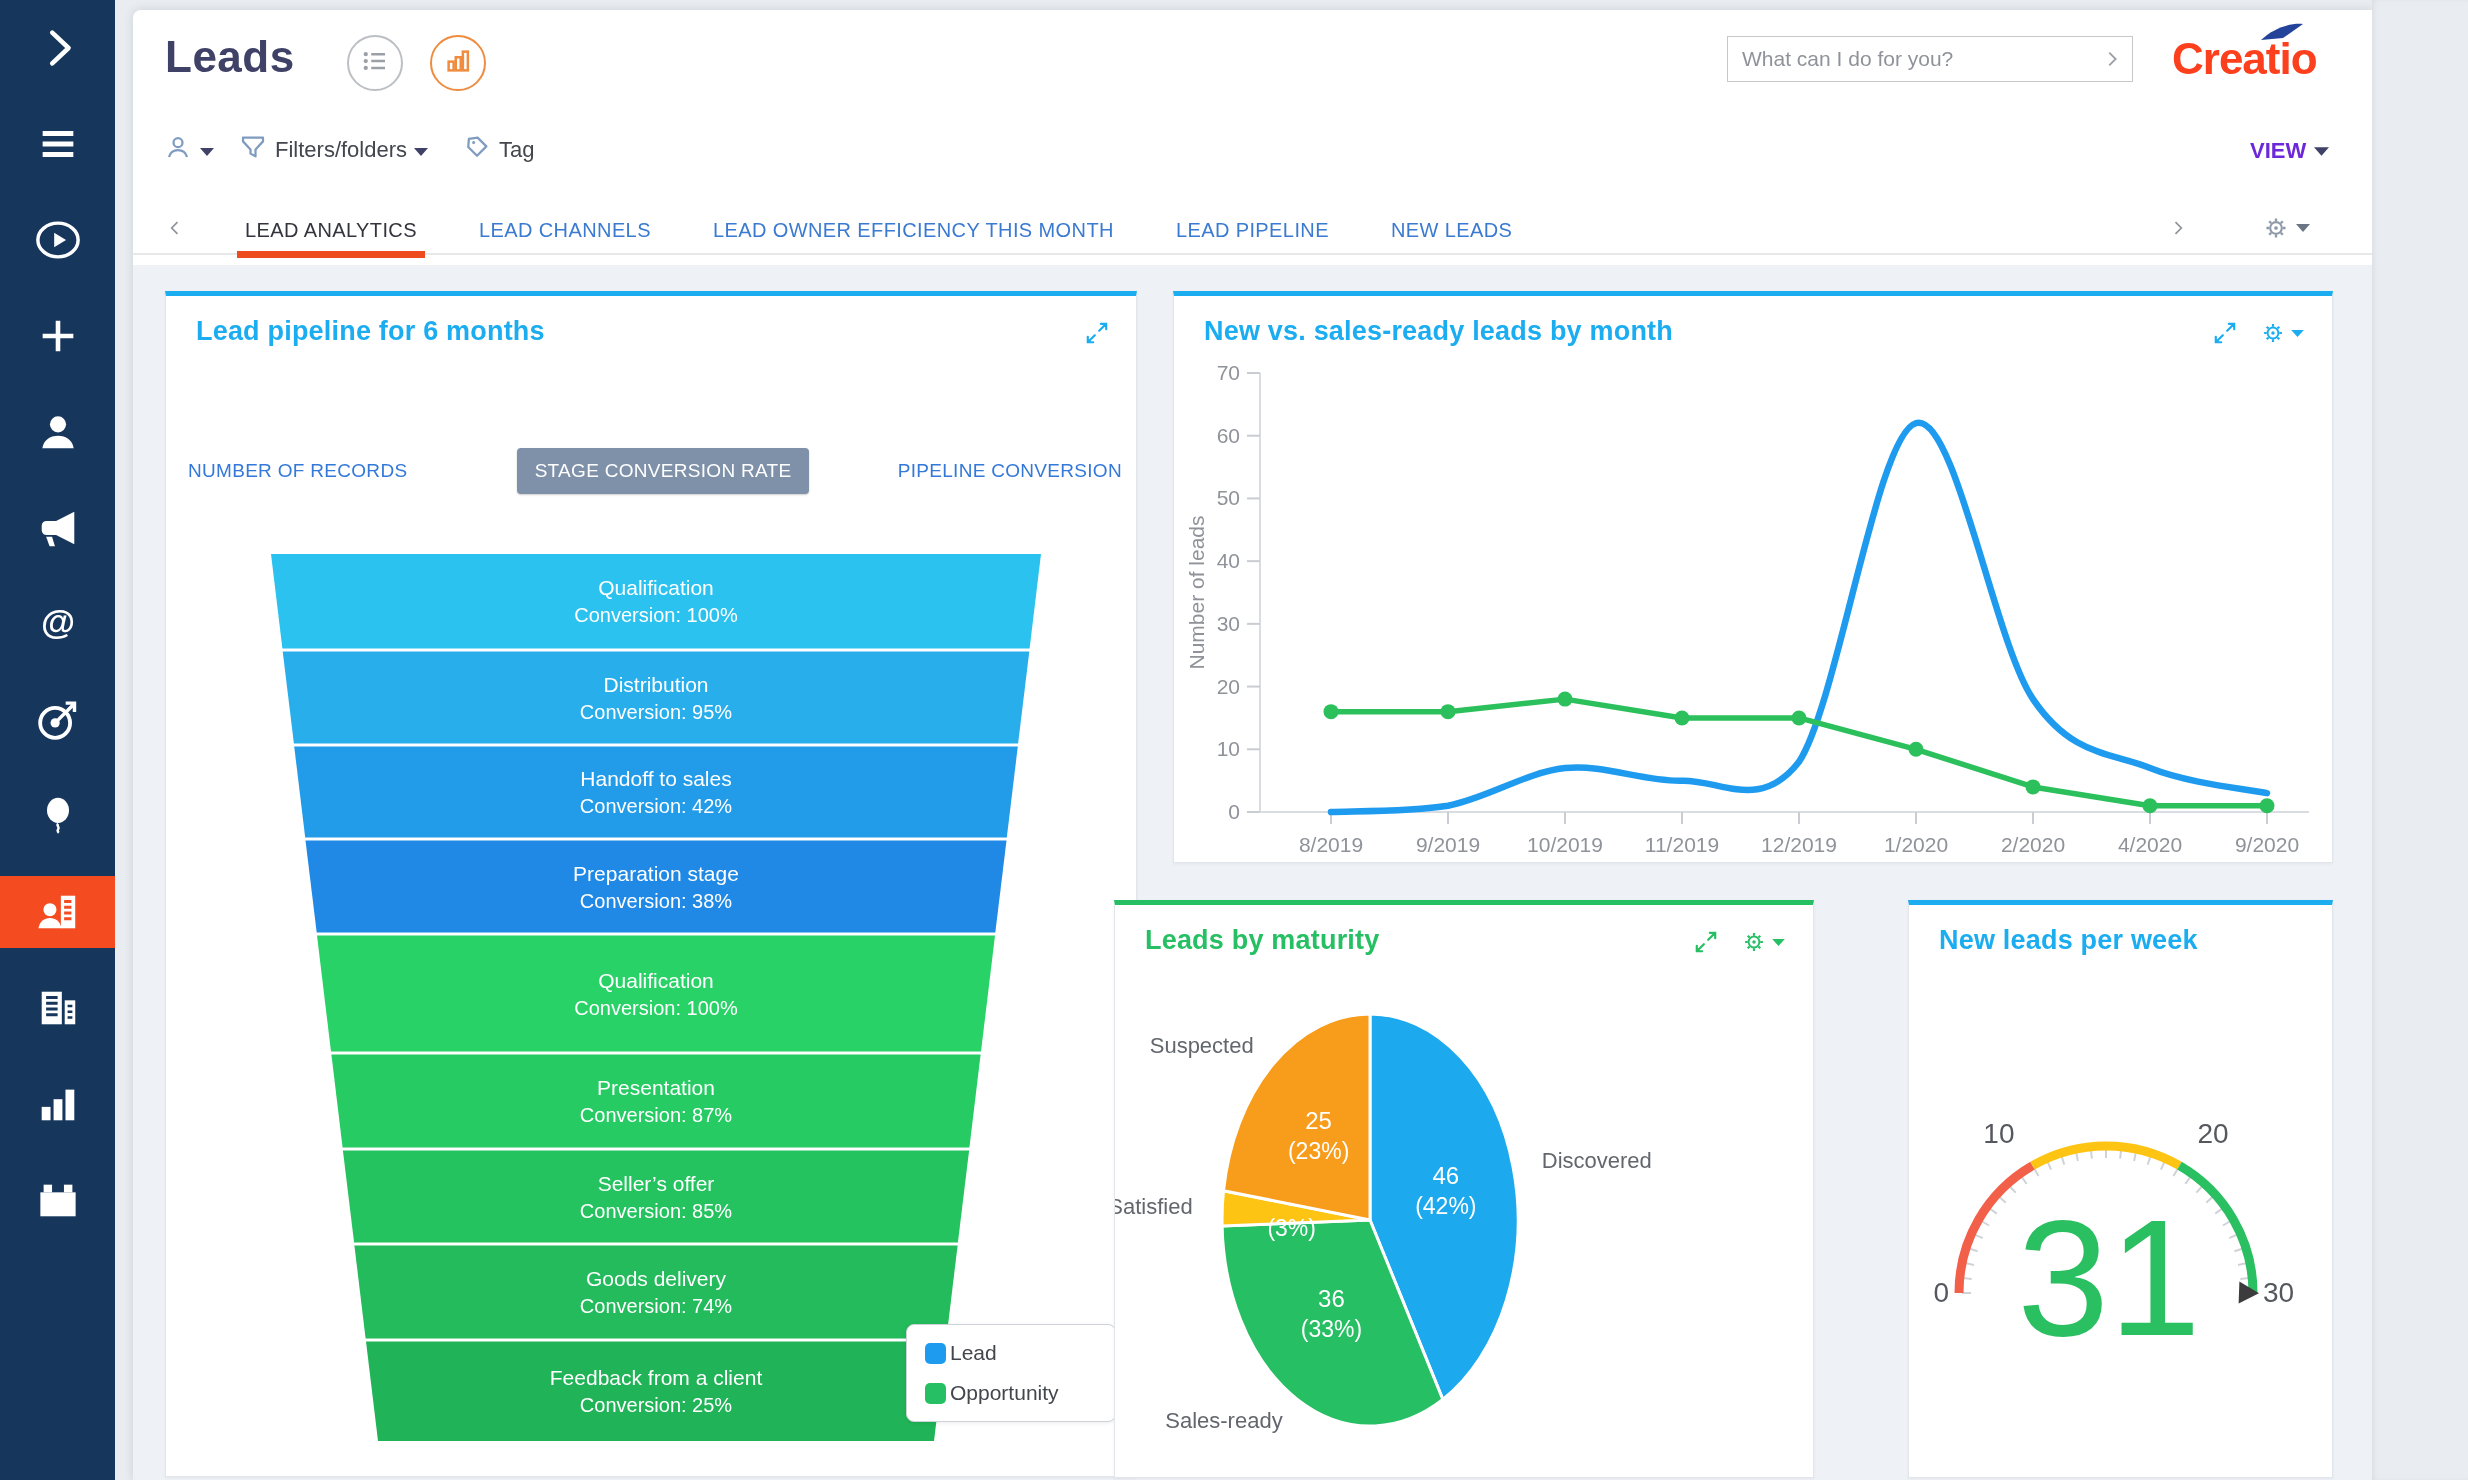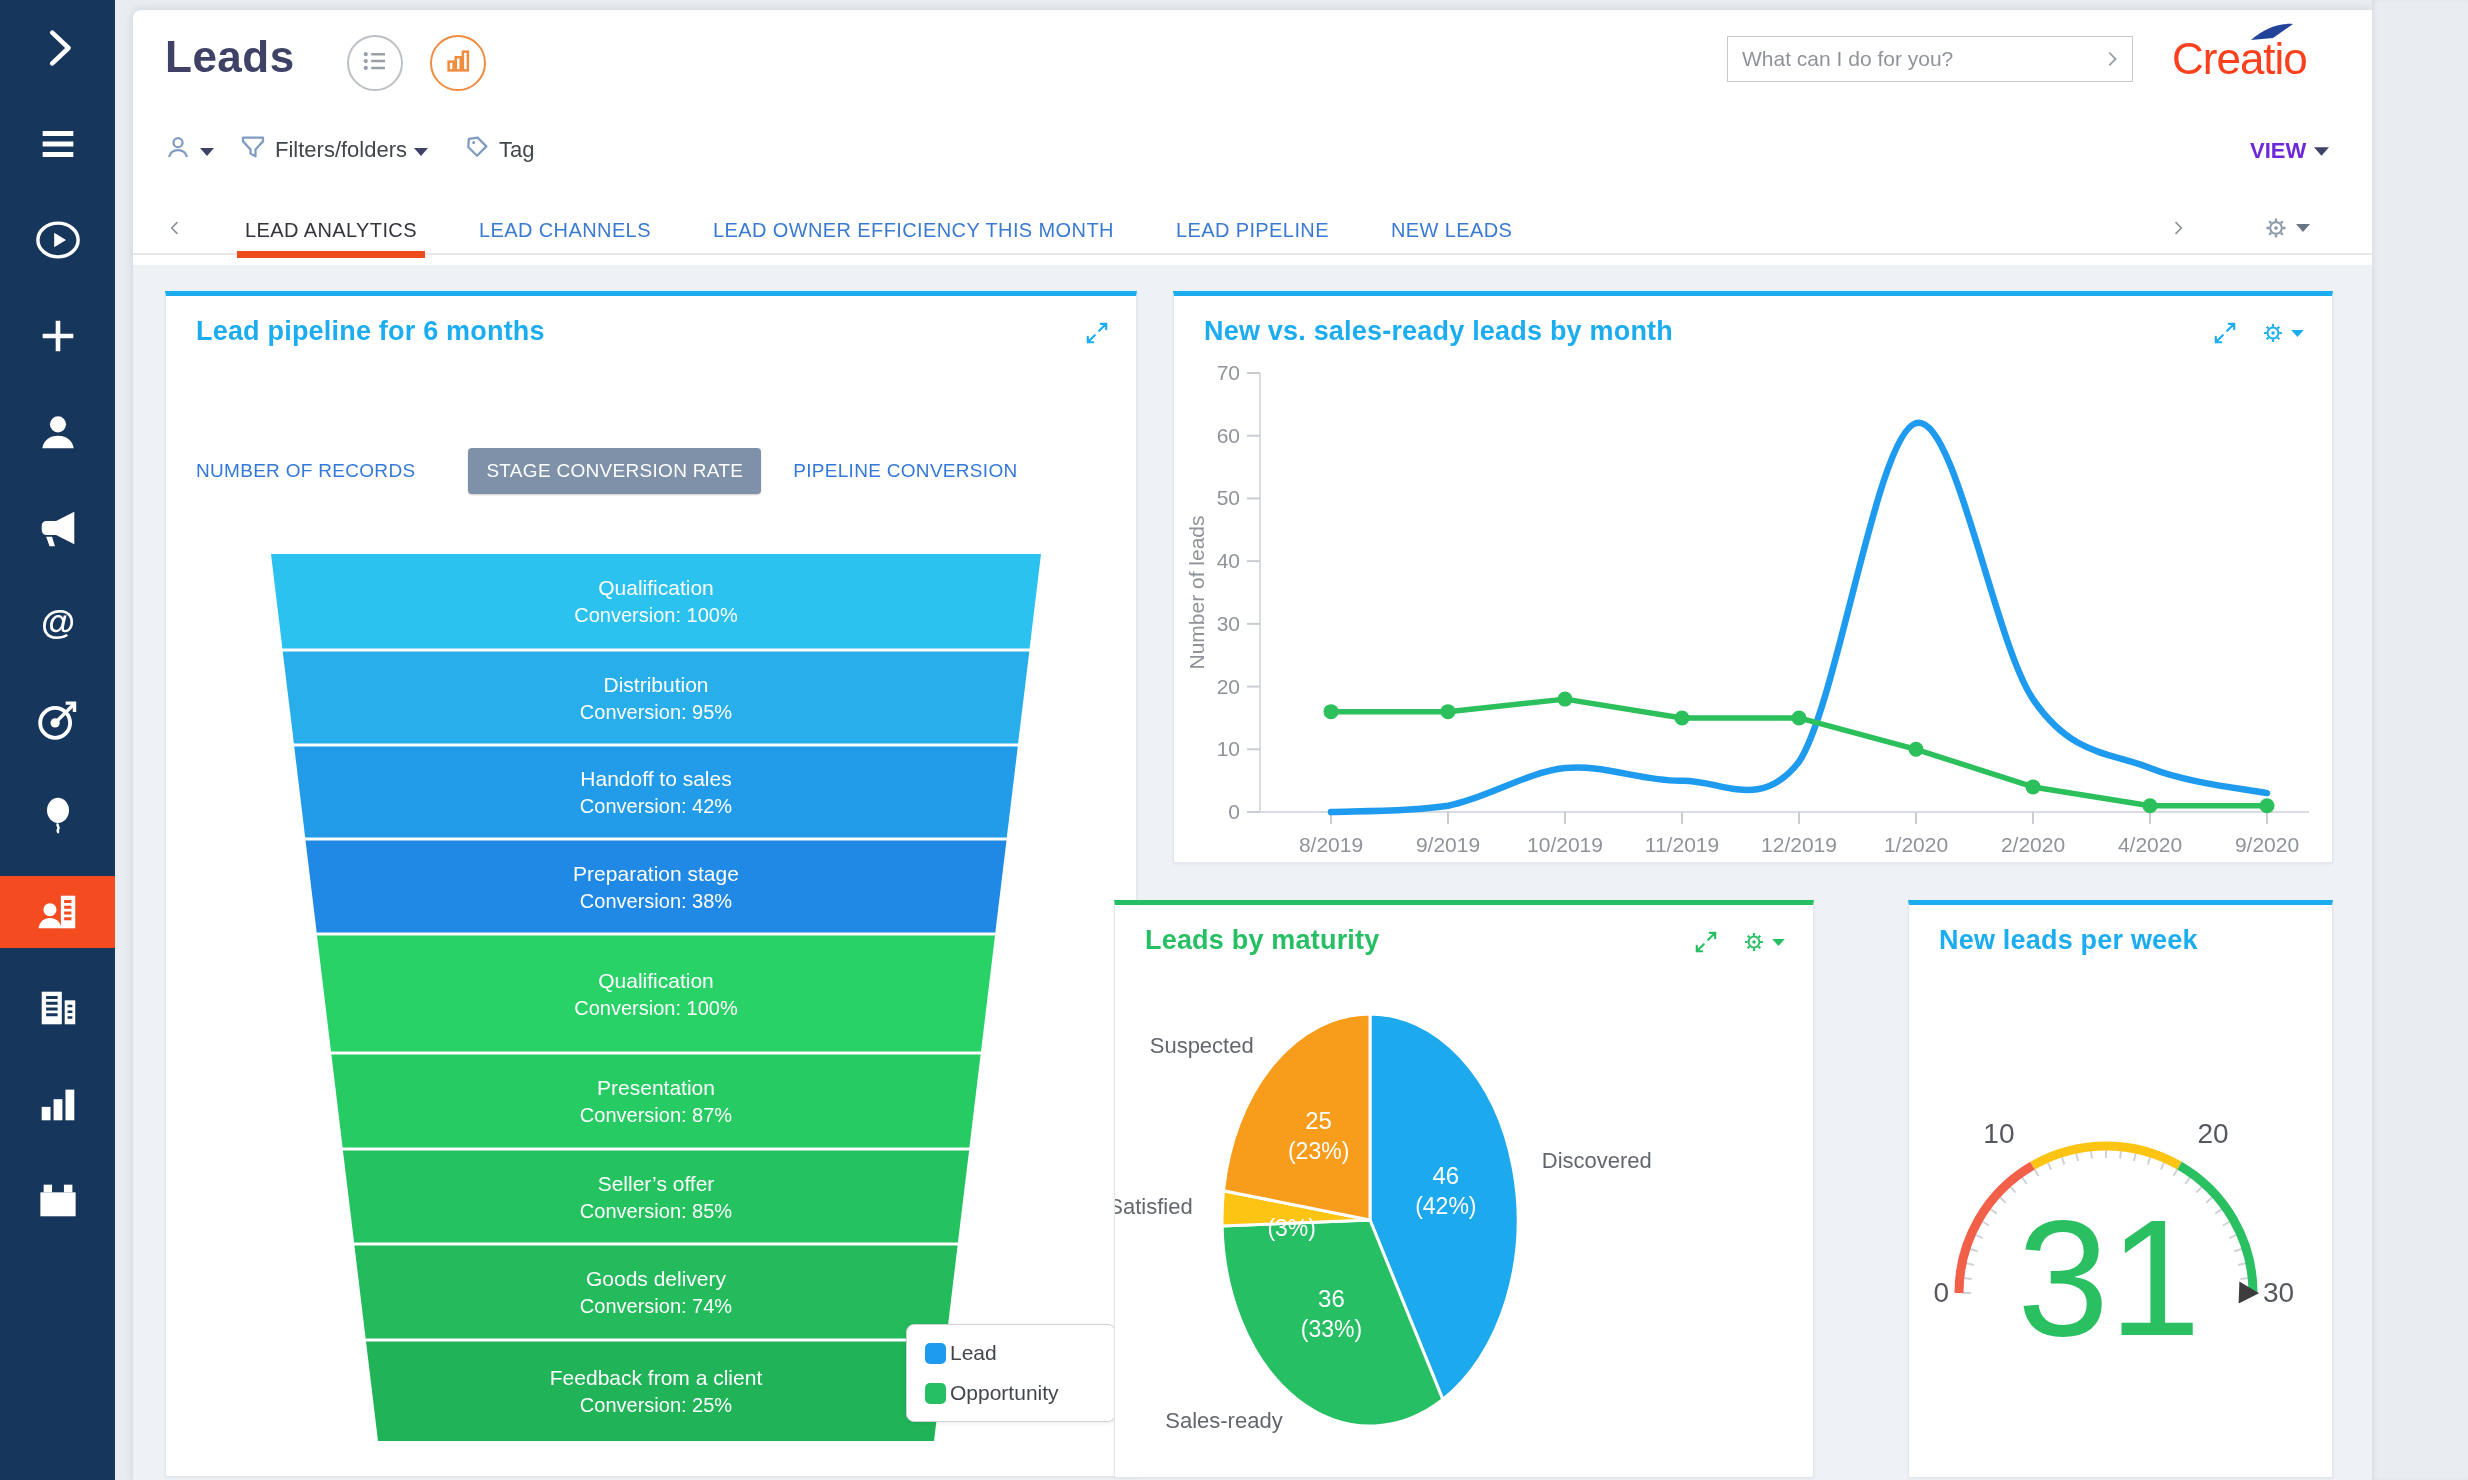--- a/index.html
+++ b/index.html
@@ -29,21 +29,21 @@
   .toggle.chartv { left:430px; border:2px solid #ef8c3f; color:#ef8c3f; }
 
   .searchbox { position:absolute; left:1727px; top:36px; width:406px; height:46px; border:1px solid #c7cacd;
                background:#fff; display:flex; align-items:center; }
   .searchbox input { flex:1; border:none; outline:none; font-size:21px; color:#555; padding:0 14px;
                      font-family:"Liberation Sans",sans-serif; }
   .searchbox input::placeholder { color:#8f9399; }
   .search-go { color:#9aa0a6; width:40px; display:flex; align-items:center; justify-content:center; cursor:pointer; }
   .search-go svg { width:22px; height:22px; }
 
-  .logo { position:absolute; left:2172px; top:34px; font-size:44px; font-weight:normal; color:#fc3f1d; letter-spacing:-1px; cursor:default; }
+  .logo { position:absolute; left:2172px; top:34px; font-size:44px; font-weight:bold; color:#fc3f1d; letter-spacing:-1px; cursor:default; }
   .logo svg { position:absolute; right:12px; top:-12px; width:46px; height:22px; }
 
   .view-dd { position:absolute; left:2250px; top:138px; font-size:22px; font-weight:bold; color:#6d28d9;
              display:flex; align-items:center; gap:8px; cursor:pointer; }
   .view-dd svg { width:15px; height:11px; color:#3f4266; }
 
   .filters-row { position:absolute; left:163px; top:132px; display:flex; align-items:center; font-size:22px; color:#4a4e54; }
   .filters-row svg { width:30px; height:30px; color:#7f9cc0; }
   .filters-row .caret svg { width:14px; height:10px; color:#3f4266; }
   .fitem { display:flex; align-items:center; gap:7px; cursor:pointer; }
@@ -74,21 +74,21 @@
   .blue-ic { color:#1badf0; } .green-ic { color:#26bf63; }
 
   
   .daterow { position:absolute; left:0; top:88px; width:100%; display:flex; justify-content:center; align-items:center;
              gap:10px; font-size:22px; color:#3c4047; }
   .daterow svg.cal { width:36px; height:36px; color:#8fa6c4; }
   .daterow svg.c { width:14px; height:10px; color:#3f4266; }
   .daterow .till { color:#9aa0a6; }
   .daterow .date { cursor:pointer; }
   .daterow .x { color:#8a8e94; font-size:24px; cursor:pointer; margin-left:6px; }
-  .btnrow { position:absolute; left:12px; top:152px; width:100%; display:flex; justify-content:flex-start; align-items:center; gap:14px; }
+  .btnrow { position:absolute; left:4px; top:152px; width:100%; display:flex; justify-content:space-between; align-items:center; gap:14px; }
   .vbtn { font-size:19px; letter-spacing:.3px; color:#3479d9; padding:12px 18px; border-radius:4px; cursor:pointer; white-space:nowrap; }
   .vbtn.sel { background:#7e91a9; color:#fff; box-shadow:0 1px 2px rgba(0,0,0,.2);margin-left:21px; }
 
   .legend { position:absolute; left:740px; top:1028px; width:210px; background:#fff; border:1px solid #cfd3d7;
             border-radius:8px; box-shadow:0 1px 4px rgba(0,0,0,.08); padding:16px 18px; display:flex;
             flex-direction:column; gap:16px; }
   .litem { display:flex; align-items:center; gap:4px; font-size:21px; color:#42464d; }
   .lswatch { width:21px; height:21px; border-radius:5px; }
 
   svg text { font-family:"Liberation Sans", sans-serif; }

